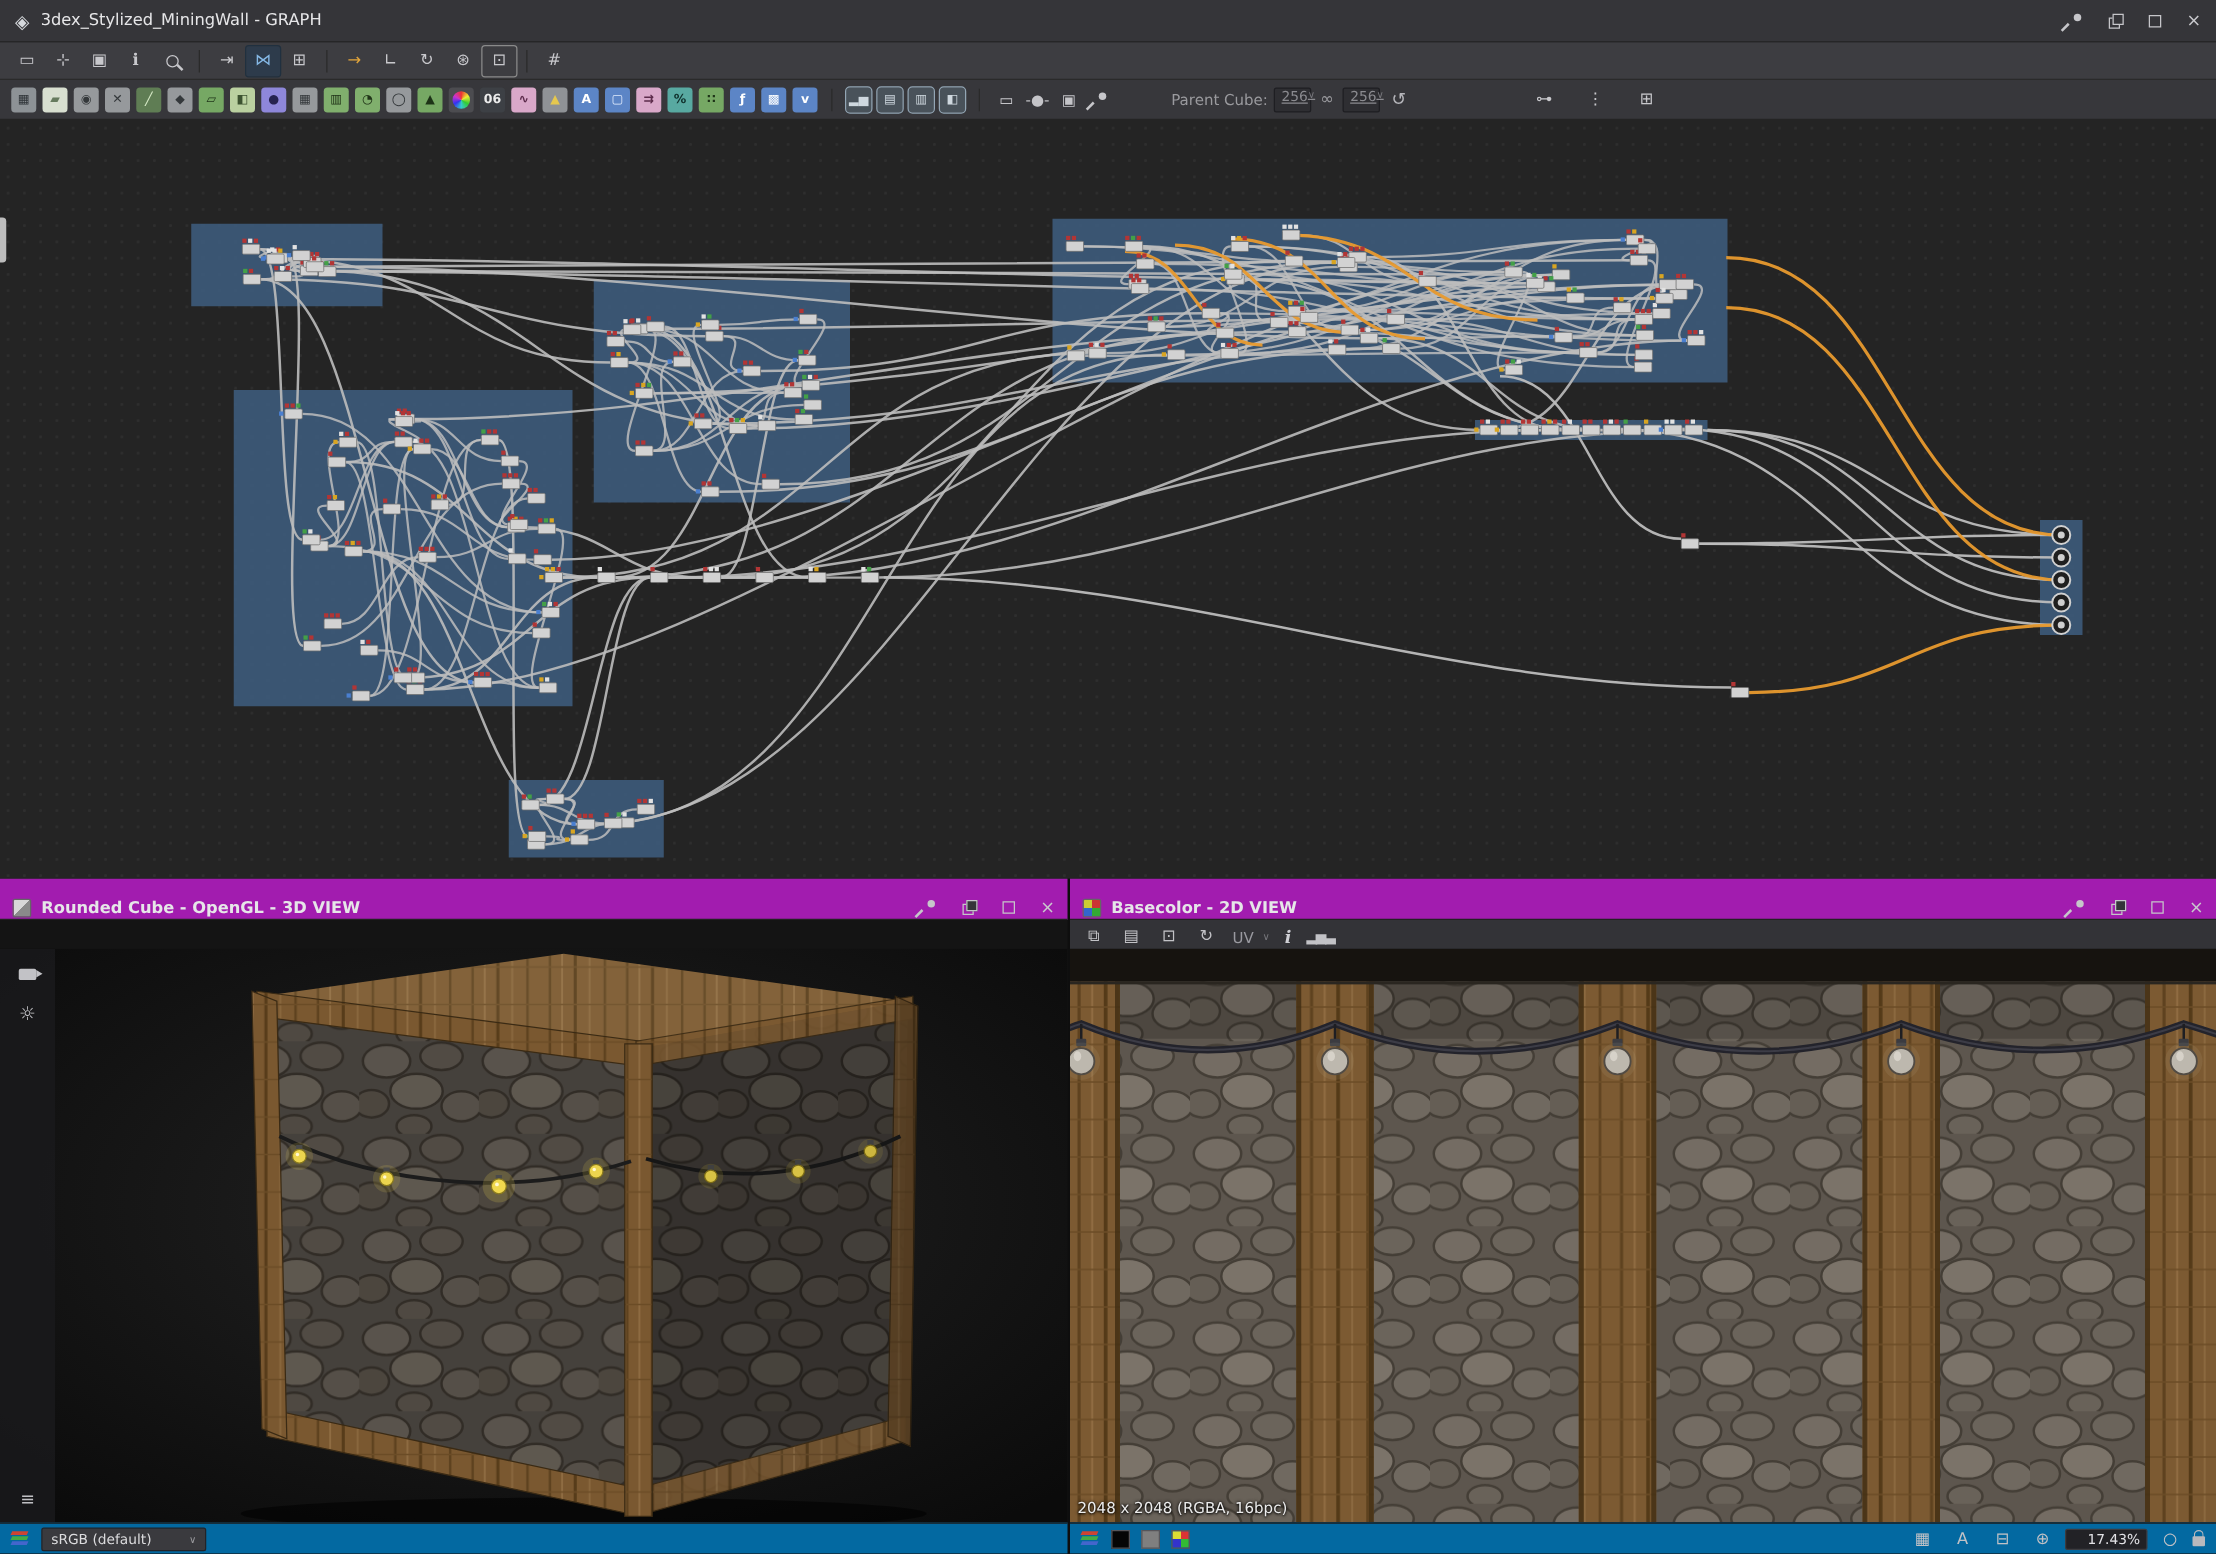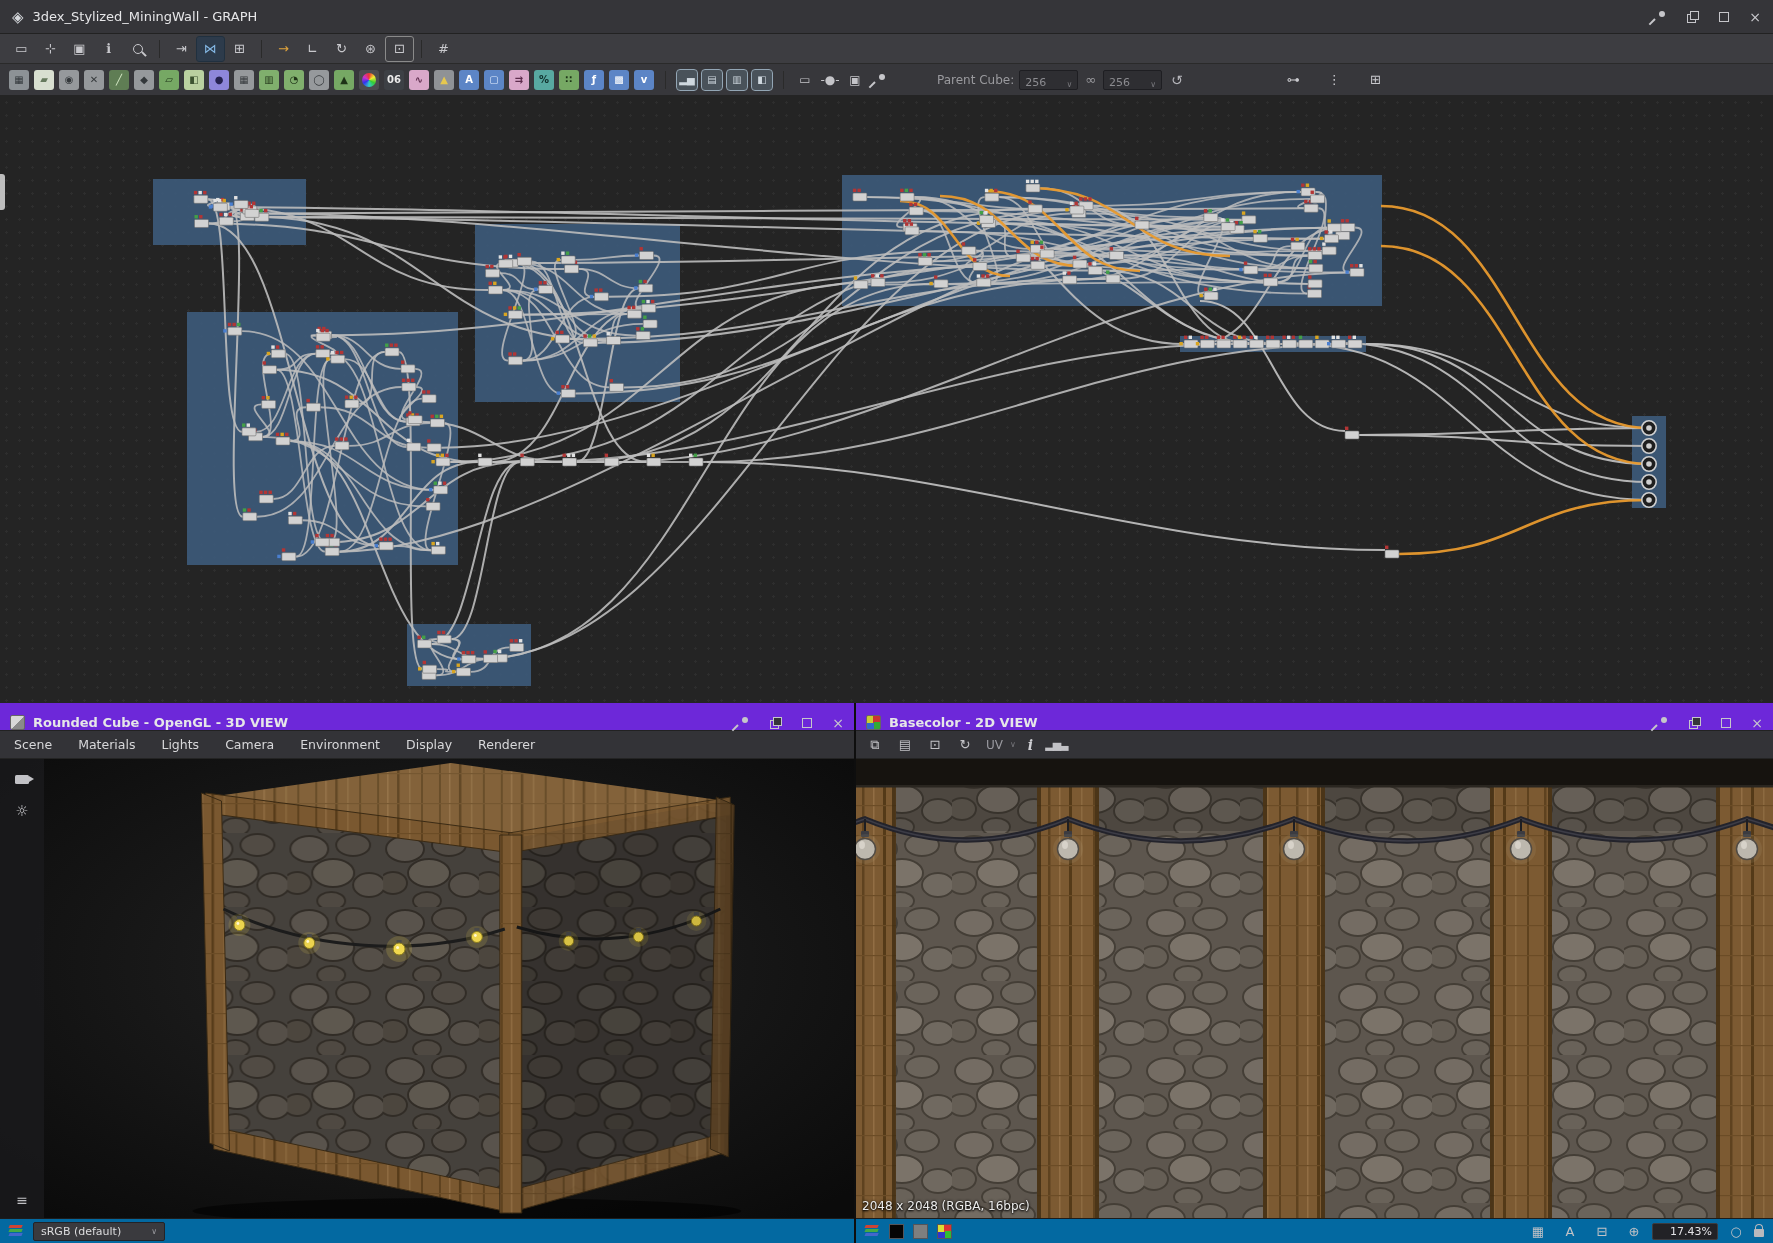--- a/index.html
+++ b/index.html
@@ -18,37 +18,37 @@
   .tbtn.selected{background:#2d3b4b;color:#85b9e6;outline:1px solid #20303f;}
   .tbtn.framed{outline:1px solid #8a8a8a;}
   .vsep{width:1px;height:18px;background:#2a2a2a;margin:0 6px;}
 
   .toolbar-row2{height:32px;background:#37373b;display:flex;align-items:center;padding:0 9px;gap:5px;border-bottom:1px solid #242424;}
   .ntile{width:20px;height:20px;border-radius:3px;font-size:10px;font-weight:bold;display:flex;align-items:center;justify-content:center;flex:none;}
   .ntile.framed{outline:1px solid #93a6b5;}
   .ntile.mono{background:transparent;color:#c4c4c8;font-size:12px;font-weight:normal;}
   .rainbow{width:14px;height:14px;border-radius:50%;background:conic-gradient(#e33,#ee3,#3c3,#3cc,#33e,#c3c,#e33);display:block;}
   .ps-label{color:#9a9a9e;font-size:12px;margin-left:42px;white-space:nowrap;}
-  .psel{width:59px;height:20px;background:#2e2e32;border:1px solid #1e1e22;color:#8b8b90;font-size:11px;display:flex;align-items:flex-end;justify-content:space-between;padding:0 5px;border-radius:2px;}
+  .psel{width:30px;height:20px;background:#2e2e32;border:1px solid #1e1e22;color:#8b8b90;font-size:11px;display:flex;align-items:flex-start;justify-content:space-between;padding:0 5px;border-radius:2px;text-decoration:underline;}
   .psel .chev{font-size:8px;color:#77777c;}
   .link-glyph{color:#9a9a9e;font-size:13px;margin:0 2px;}
   .reset-glyph{color:#b5b5ba;font-size:14px;margin-left:4px;}
   .right-trio{margin-left:92px;display:flex;gap:14px;}
 
   .graph-area{position:absolute;top:96px;left:0;width:1773px;height:607px;background:#242424;
     background-image:radial-gradient(#2e2e2e 1px,transparent 1.3px);background-size:13px 13px;overflow:hidden;}
   #graph-svg{position:absolute;top:0;left:0;}
   .dock-handle{position:absolute;left:0;top:78px;width:5px;height:36px;background:#bdbdbd;border-radius:0 3px 3px 0;z-index:5;}
 
   
   .bottom-row{position:absolute;top:703px;left:0;width:1773px;height:540px;display:flex;}
   .panel{position:relative;height:100%;background:#141414;}
   .p3d{width:856px;border-right:2px solid #0e0e0e;}
   .p2d{flex:1;}
-  .panel-titlebar{height:28px;background:#6d28d9;display:flex;align-items:flex-end;padding:0 10px;border-bottom:1px solid #222;}
+  .panel-titlebar{height:28px;background:#a21caf;display:flex;align-items:flex-start;padding:16px 10px;border-bottom:1px solid #222;}
   .panel-title{font-size:13px;font-weight:bold;color:#e6e6e8;margin-left:8px;white-space:nowrap;}
   .pt-icon{width:15px;height:15px;border-radius:2px;flex:none;}
   .pt-icon.cube{background:linear-gradient(135deg,#d8d8d8 0 50%,#8a8a8a 50% 100%);border:1px solid #666;}
   .pt-icon.image{background:conic-gradient(#c33 0 25%,#3a3 25% 50%,#36c 50% 75%,#cc3 75% 100%);border:1px solid #666;}
   .menubar{height:28px;background:#333337;display:flex;align-items:center;padding:0 14px;gap:26px;border-bottom:1px solid #242424;}
   .menu-item{font-size:12.5px;color:#d8d8da;white-space:nowrap;}
   .toolbar2d{height:28px;background:#333337;display:flex;align-items:center;padding:0 10px;gap:12px;border-bottom:1px solid #242424;}
   .sbtn{color:#c2c2c6;font-size:13px;display:flex;align-items:center;justify-content:center;min-width:18px;height:20px;}
   .uv-select{display:flex;gap:7px;color:#9a9aa0;font-size:12px;align-items:center;}
   .uv-select .chev{font-size:8px;color:#77777c;}
@@ -1220,29 +1220,20 @@
             </span>
           <span>
               <span class="icon-float"></span>
             </span>
           <span>
               <span class="icon-max"></span>
             </span>
           <span class="icon-close">×</span>
         </div>
       </div>
-      <div class="menubar" id="menubar-3d">
-          <span class="menu-item">Scene</span>
-          <span class="menu-item">Materials</span>
-          <span class="menu-item">Lights</span>
-          <span class="menu-item">Camera</span>
-          <span class="menu-item">Environment</span>
-          <span class="menu-item">Display</span>
-          <span class="menu-item">Renderer</span>
-        </div>
 
       <div class="viewport">
         <div class="side-strip">
           <span>
               <span class="icon-cam"></span>
             </span>
           <span class="bulb-glyph">☼</span>
           <span class="strip-bottom">≡</span>
         </div>
 

